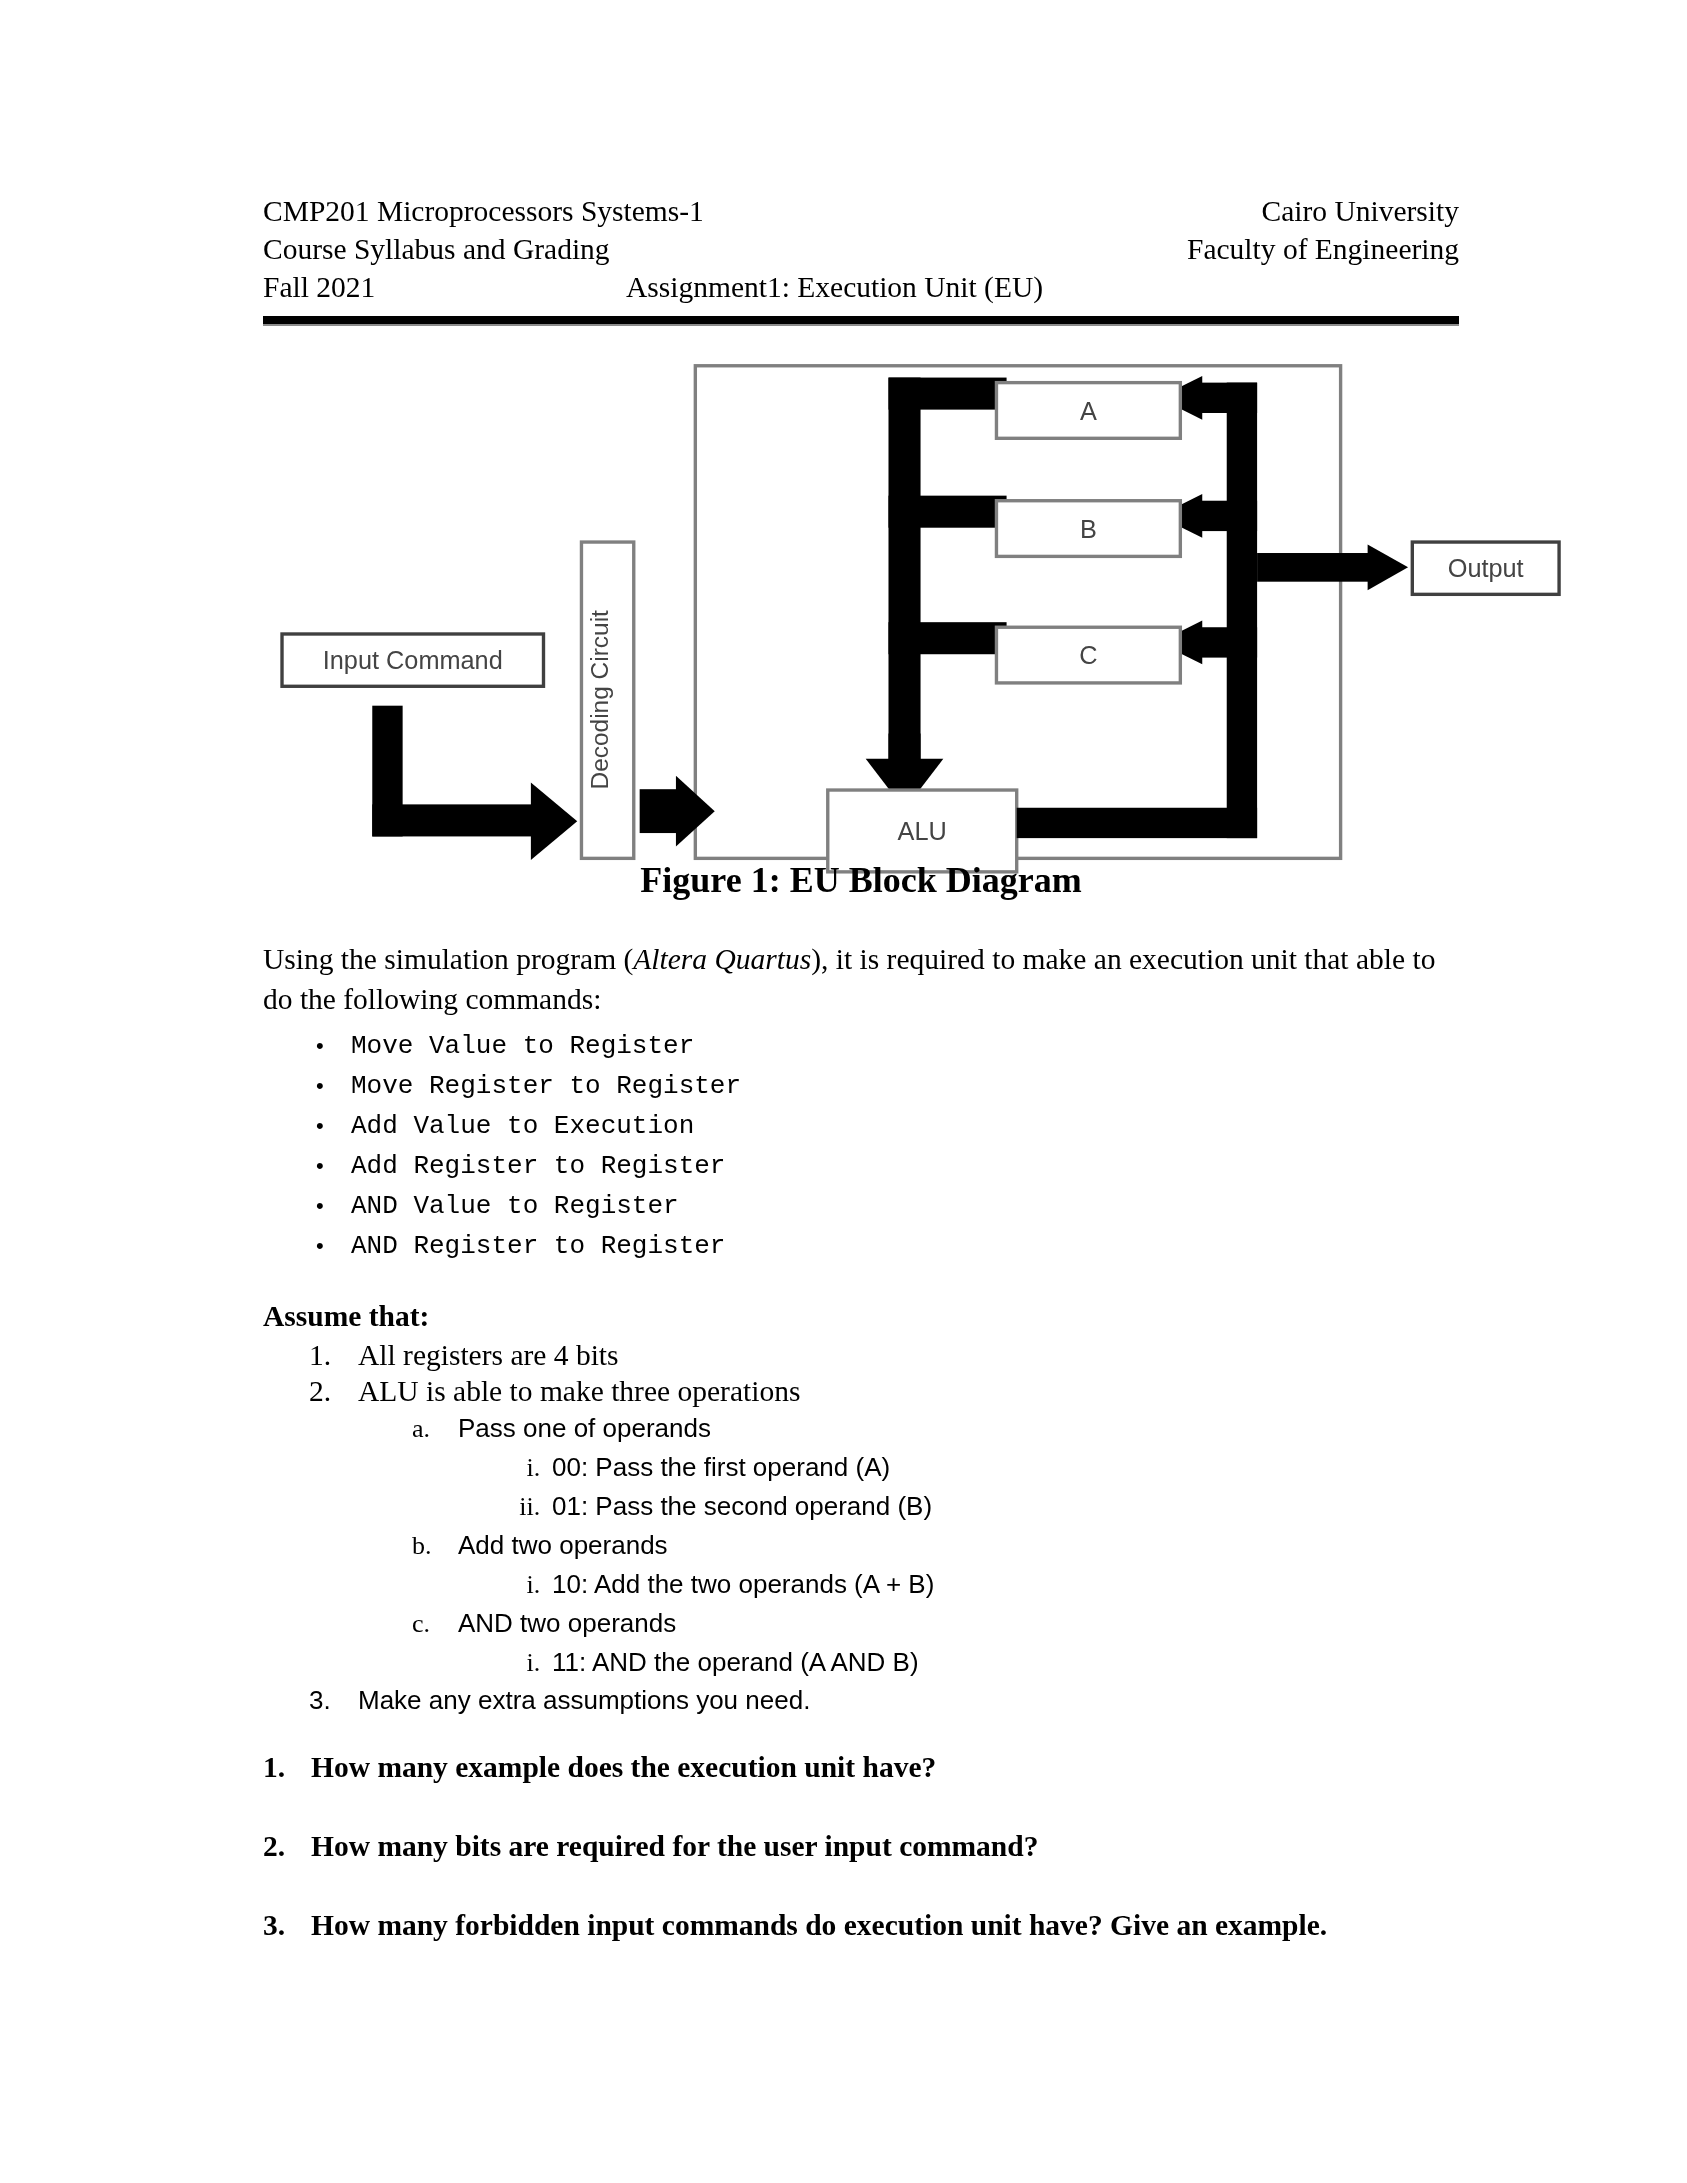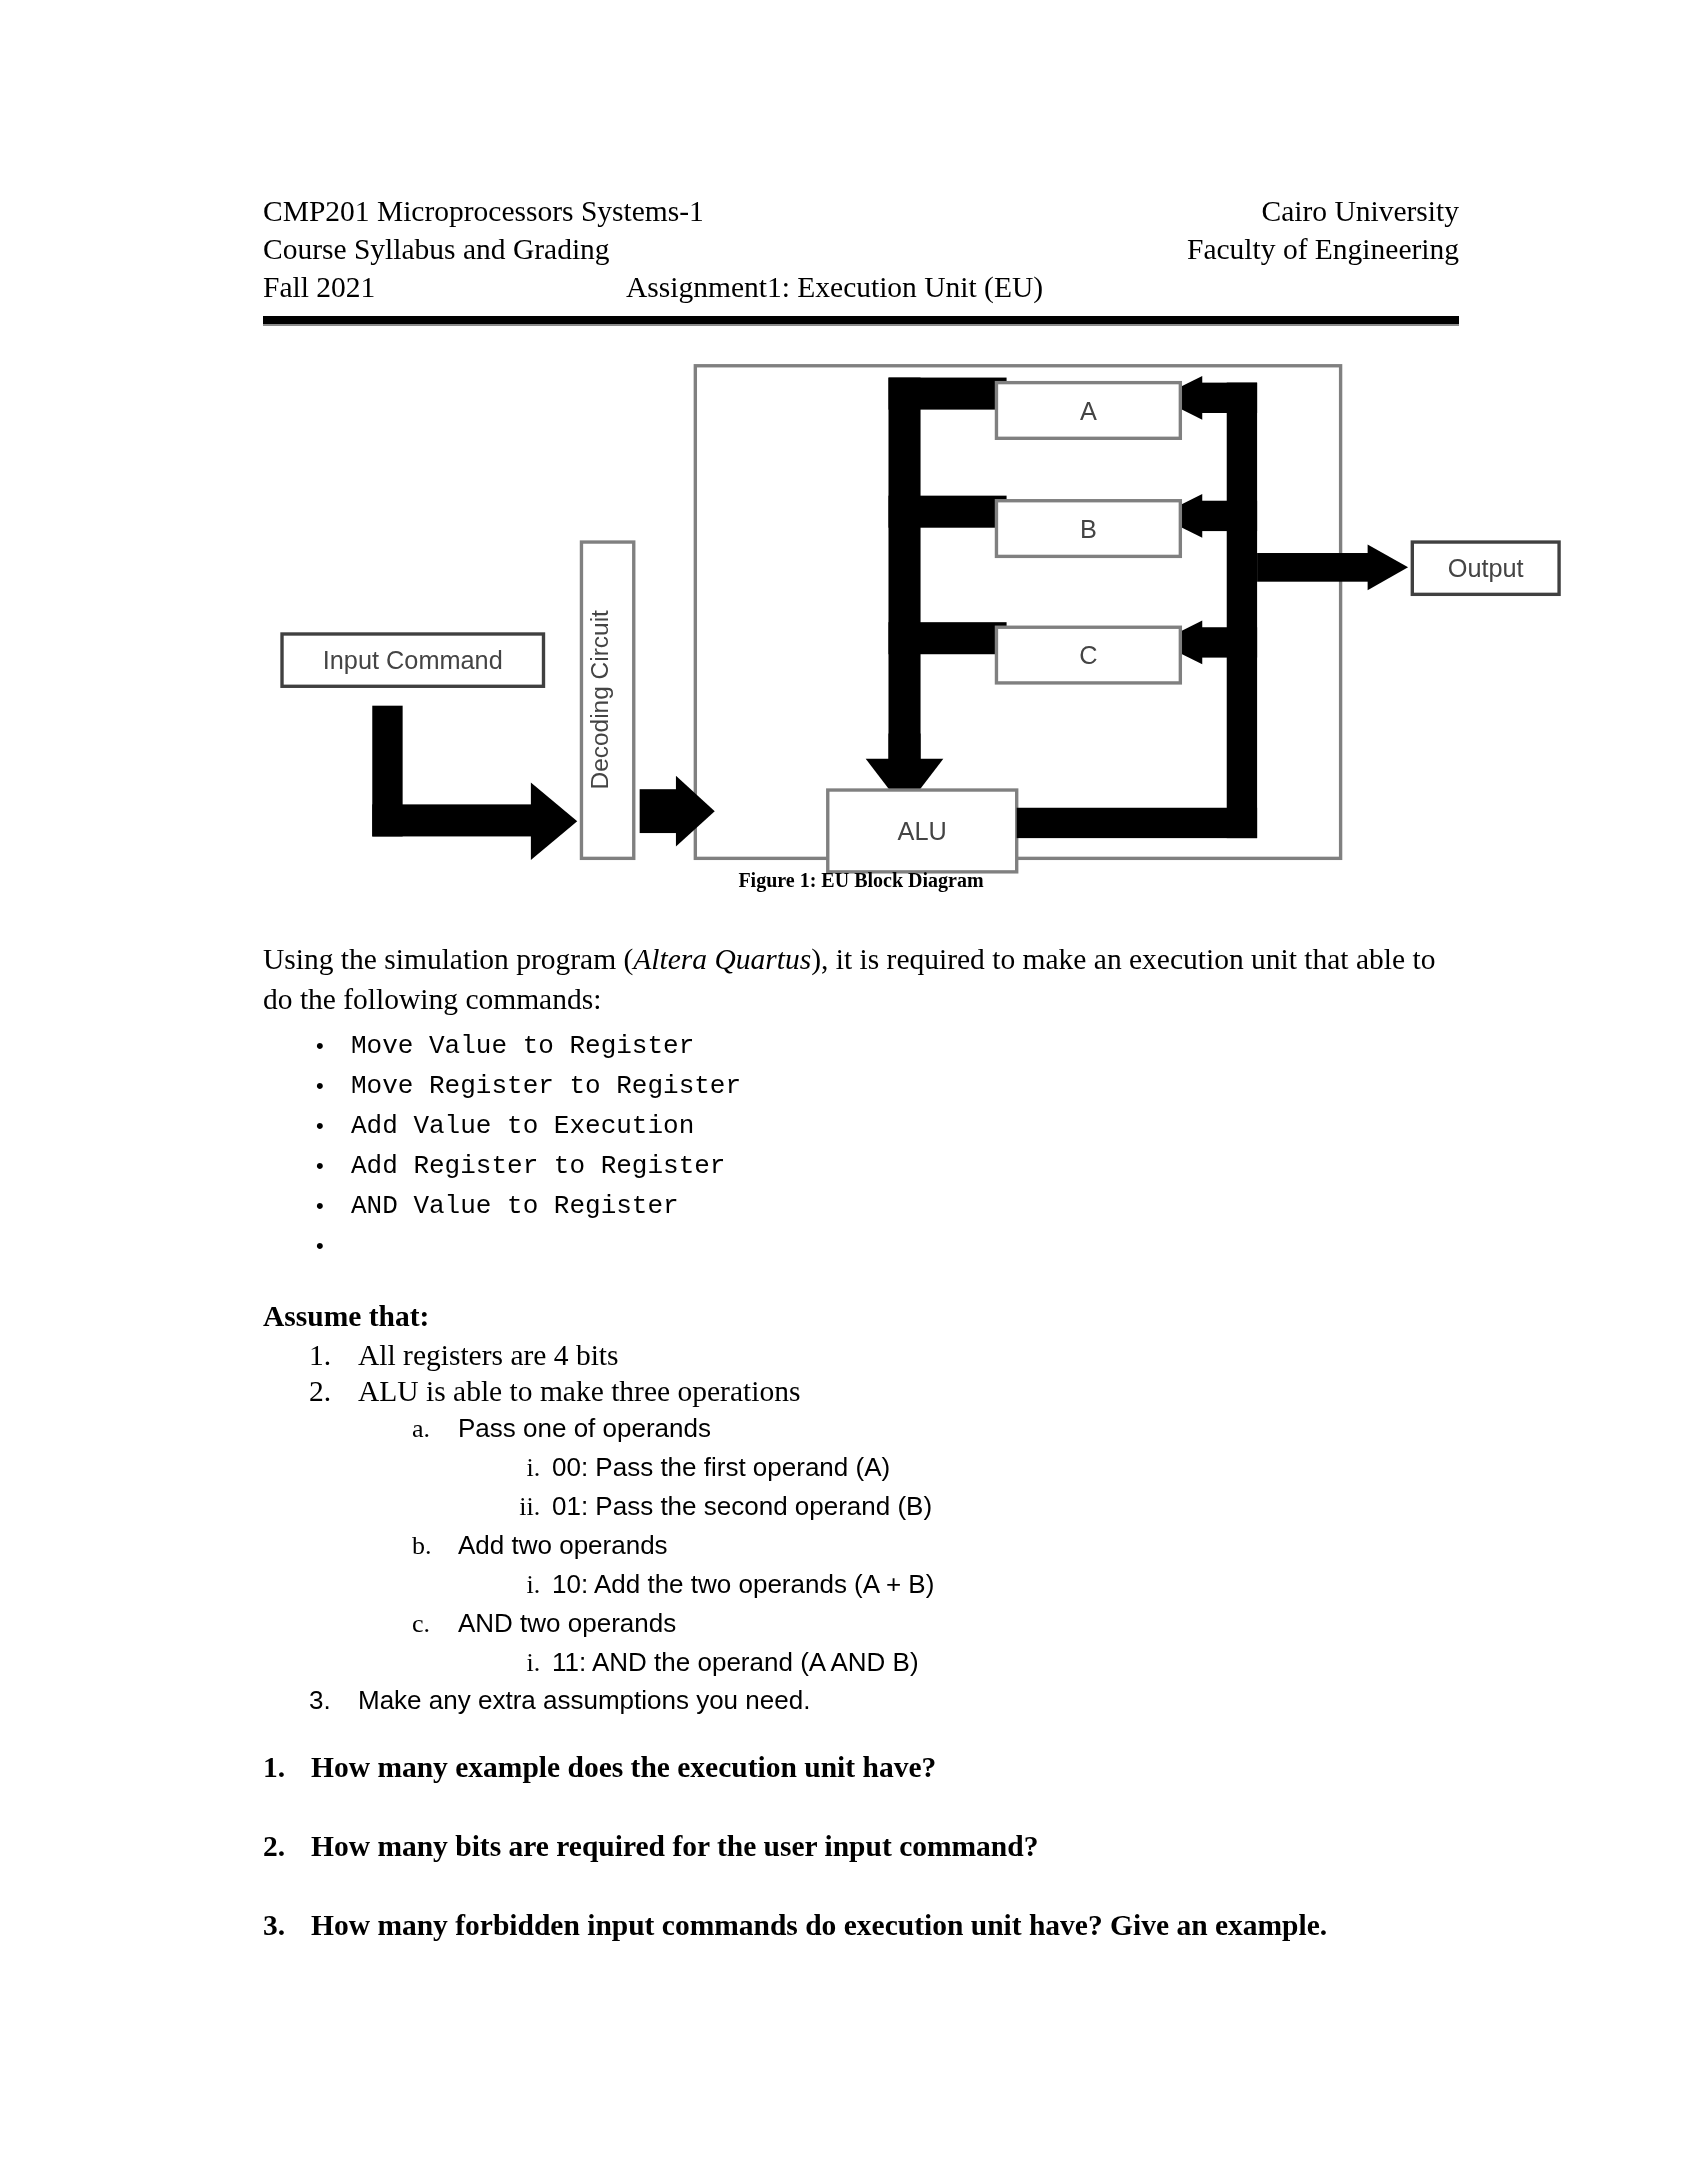--- a/index.html
+++ b/index.html
@@ -75,21 +75,21 @@
     height: 540px;
   }
   .figure svg { display: block; }
 
   .fig-caption {
     position: absolute;
     left: 245px;
     top: 862px;
     width: 1196px;
     text-align: center;
-    font-size: 20px;
+    font-size: 36px;
     font-weight: bold;
     line-height: 37px;
   }
 
   
   .intro {
     position: absolute;
     left: 245px;
     top: 939px;
     width: 1189px;
@@ -328,20 +328,21 @@
     <div class="bullet-row">
       <span class="bullet-mark">•</span>
       <span class="bullet-text">Add Register to Register</span>
     </div>
     <div class="bullet-row">
       <span class="bullet-mark">•</span>
       <span class="bullet-text">AND Value to Register</span>
     </div>
     <div class="bullet-row">
       <span class="bullet-mark">•</span>
+      <span class="bullet-text">AND Register to Register</span>
     </div>
   </div>
 
   <div class="assume-head">Assume that:</div>
 
   <div class="assume-list">
     <div class="lv1">
       <span class="lv1-mark">1.</span>
       <span>All registers are 4 bits</span>
     </div>

